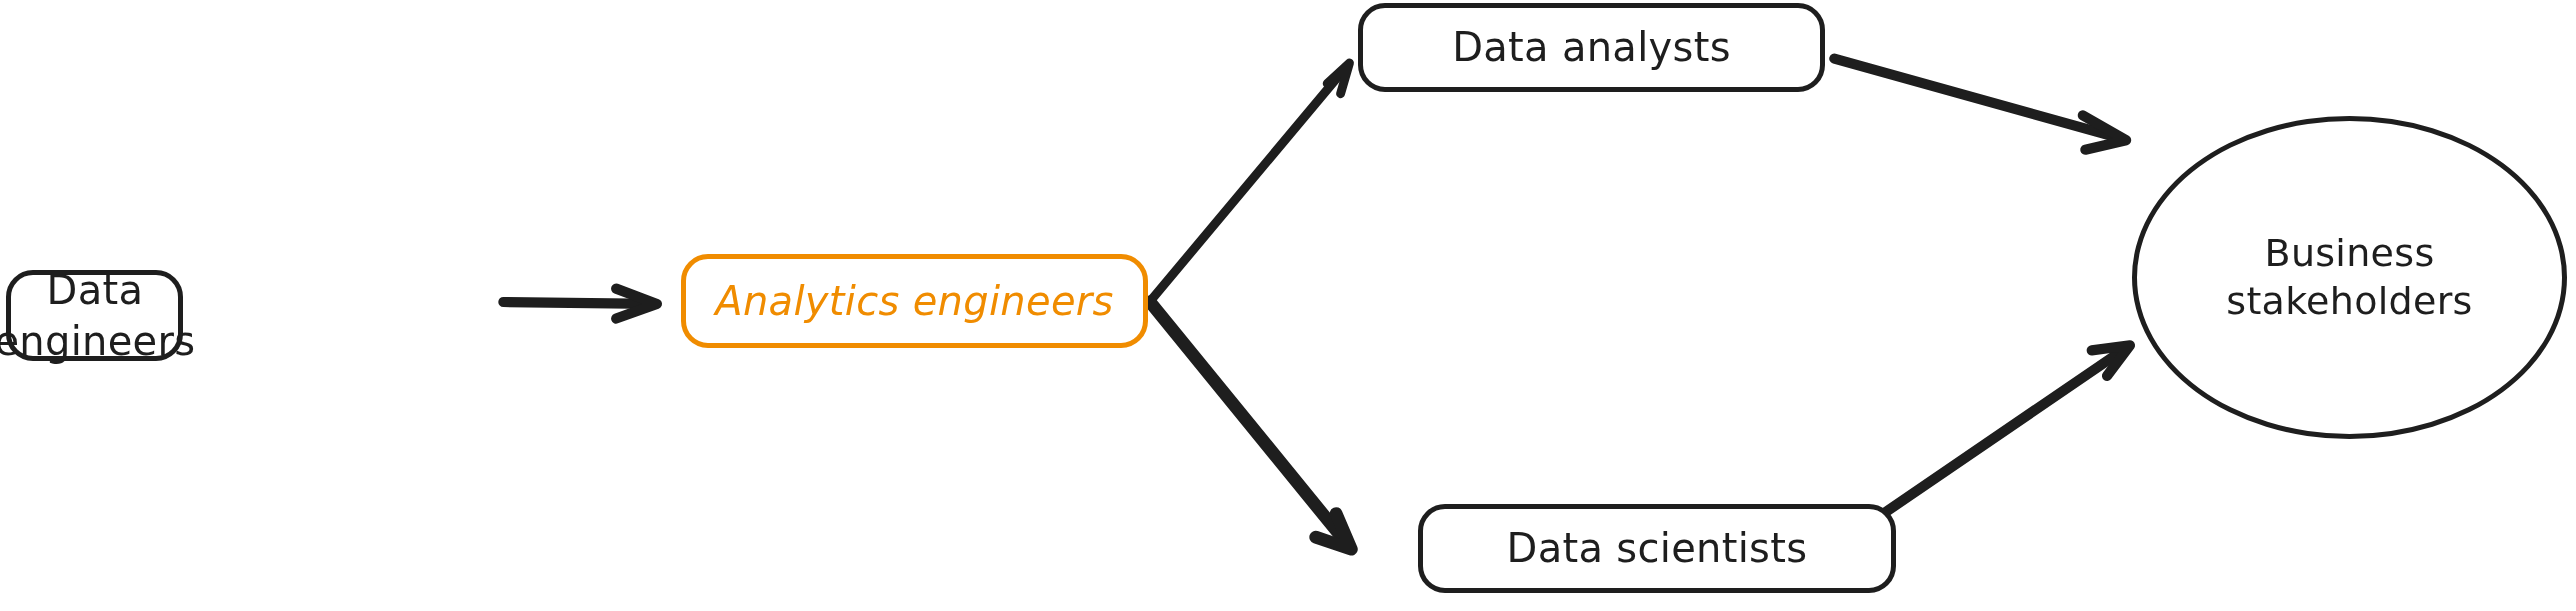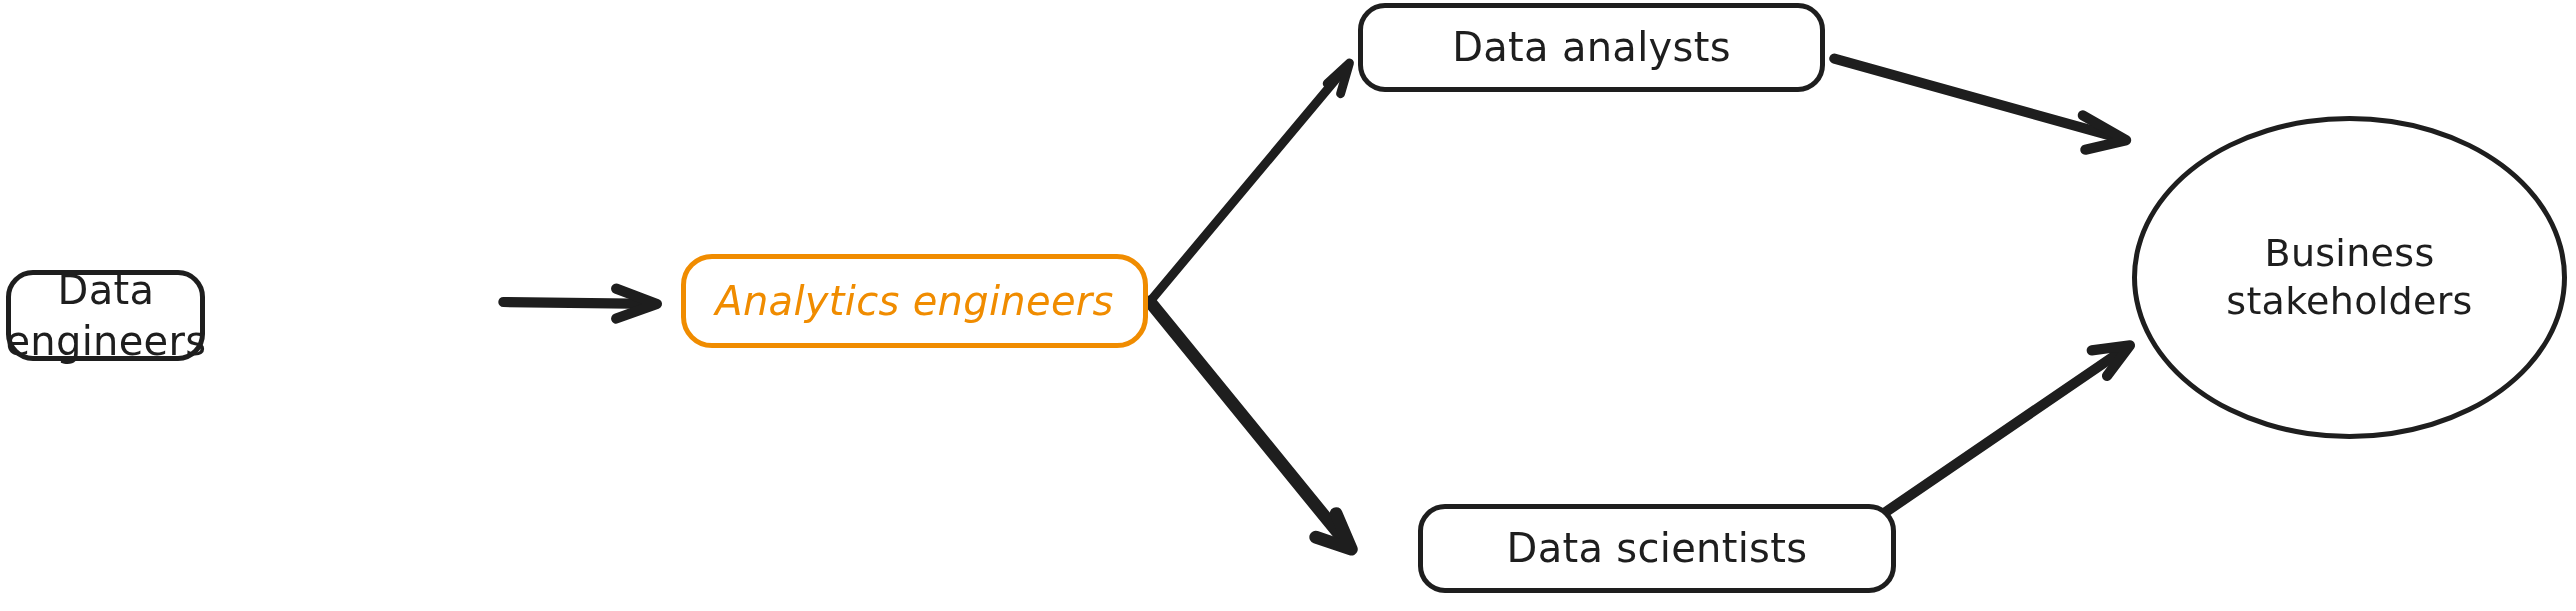--- a/index.html
+++ b/index.html
@@ -51,22 +51,22 @@
     line-height: 1.26;
     letter-spacing: 0.3px;
     color: #1e1e1e;
     white-space: pre-line;
   }
   .node-label.accent {
     color: #f08c00;
     font-style: italic;
   }
   
-  #node-data-engineers      { left: 6.4px;   top: 270px; width: 199px; height: 91px; }
-  #node-analytics-engineers { left: 681px; top: 254px; width: 467px; height: 94px; border-radius: 31px; }
+  #node-data-engineers      { left: 6.4px;   top: 270px; width: 177px; height: 91px; }
+  #node-analytics-engineers { left: 681px; top: 254px; width: 467px; height: 94px; }
   #node-data-analysts       { left: 1358px; top: 3.2px;   width: 467px; height: 89px; }
   #node-data-scientists     { left: 1418px; top: 504px; width: 478px; height: 89px; }
   #node-business-stakeholders { left: 2132px; top: 116px; width: 435px; height: 323px; }
   #node-business-stakeholders .node-label { font-size: 38px; }
 </style>
 </head>
 <body>
 
 <div id="canvas">
 

